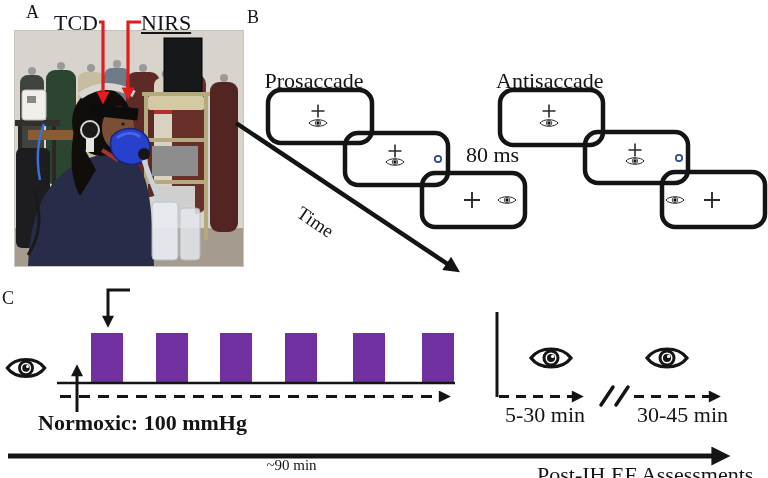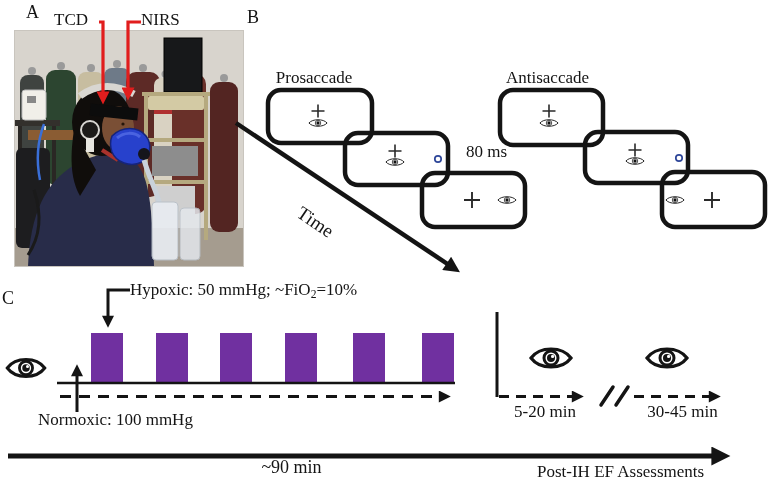--- a/index.html
+++ b/index.html
@@ -7,25 +7,25 @@
     --red:#e11d1d;
     --purple:#7030A0;
     --blue:#2e4699;
   }
   html,body{margin:0;padding:0;background:#ffffff;}
   .fig{
     position:relative; width:768px; height:478px; background:#ffffff;
     font-family:"Liberation Serif", serif; color:var(--ink); overflow:hidden;
   }
   .art{position:absolute; left:0; top:0; width:768px; height:478px;}
-  .t{position:absolute; white-space:nowrap; font-size:17px; line-height:1.15; color:var(--ink);}
+  .t{position:absolute; white-space:nowrap; font-size:22px; line-height:1.15; color:var(--ink);}
   .panel-label{font-size:18px;}
   .ctr{text-align:center;}
   .rot{transform:rotate(34deg); transform-origin:left top; font-size:19px;}
-  .big{font-size:18px;}
+  .big{font-size:15px;}
   sub.fio{font-size:0.68em; vertical-align:-0.25em;}
 </style>
 </head>
 <body>
 
 <div class="fig">
 
   <svg class="art" viewBox="0 0 768 478">
     <defs>
       <marker id="mA" viewBox="0 0 10 10" refX="6" refY="5" markerWidth="14" markerHeight="12" orient="auto" markerUnits="userSpaceOnUse">
@@ -186,28 +186,27 @@
     <line x1="634" y1="396.5" x2="716" y2="396.5" stroke="#141414" stroke-width="3" stroke-dasharray="10 7" marker-end="url(#mA)"></line>
 
     <line x1="8" y1="456" x2="719" y2="456" stroke="#141414" stroke-width="5" marker-end="url(#mBig)"></line>
   </svg>
 
   <div class="t panel-label" style="left:26px; top:2px;">A</div>
   <div class="t panel-label" style="left:247px; top:7px;">B</div>
   <div class="t panel-label" style="left:2px; top:288px;">C</div>
 
   <div class="t" style="left:54px; top:10px;">TCD</div>
-  <div class="t" style="left:141px; top:10px;">NIRS</div>
+  <div class="t" style="left:141px; top:10px;text-decoration:underline;">NIRS</div>
 
   <div class="t ctr" style="left:496px; top:68px; width:103px;">Antisaccade</div>
   <div class="t ctr" style="left:262px; top:68px; width:104px;">Prosaccade</div>
   <div class="t" style="left:466px; top:142px;">80 ms</div>
   <div class="t rot" style="left:305px; top:202px;">Time</div>
 
-  <div class="t" style="left:130px; top:280px;"><span>Hypoxic: 50 mmHg; ~FiO</span><sub class="fio">2</sub><span>=10%</span></div>
-
-  <div class="t" style="left:38px; top:410px;">Normoxic: 100 mmHg</div>
-  <div class="t ctr" style="left:505px; top:402px; width:80px;">5-20 min</div>
+
+  <div class="t" style="left:38px; top:410px;font-weight:bold;">Normoxic: 100 mmHg</div>
+  <div class="t ctr" style="left:505px; top:402px; width:80px;">5-30 min</div>
   <div class="t ctr" style="left:635px; top:402px; width:95px;font-family:Liberation Serif, serif;">30-45 min</div>
   <div class="t" style="left:537px; top:423px;margin-top:39px;">Post-IH EF Assessments</div>
   <div class="t ctr big" style="left:249px; top:457px; width:85px;">~90 min</div>
 
 </div>
 
 </body></html>

